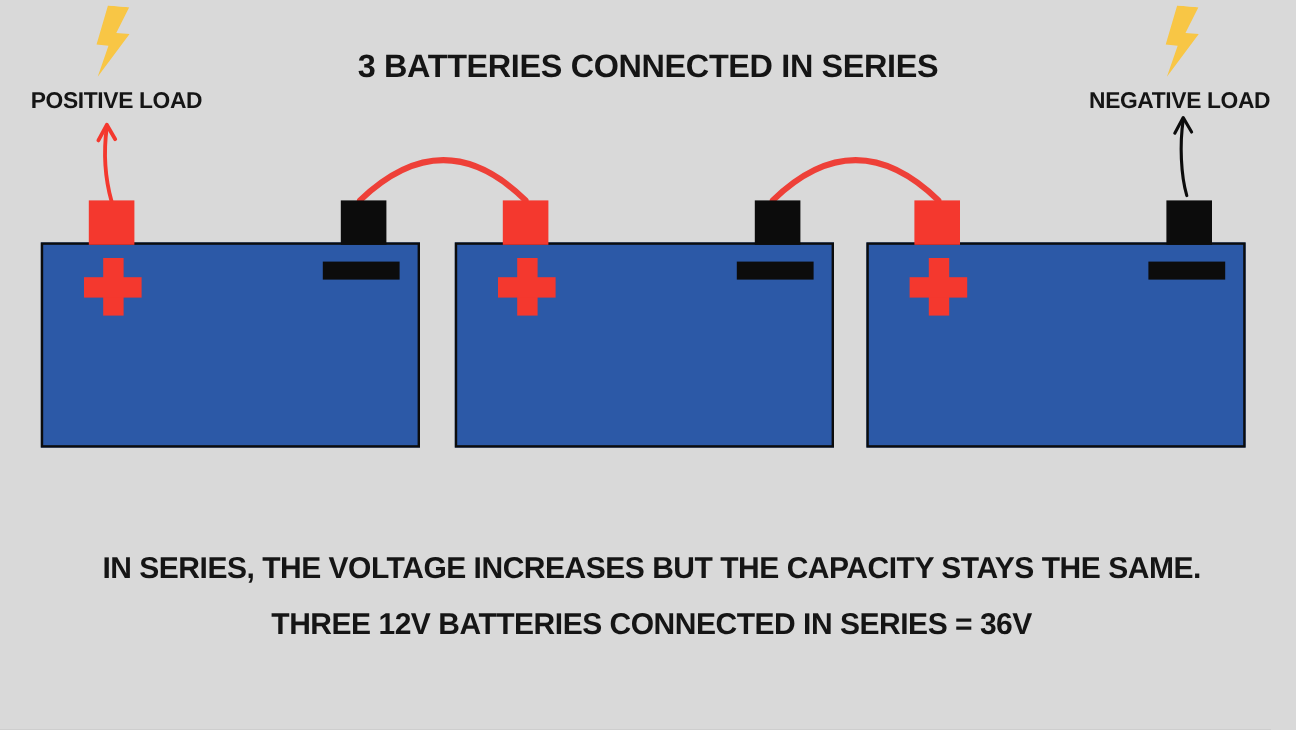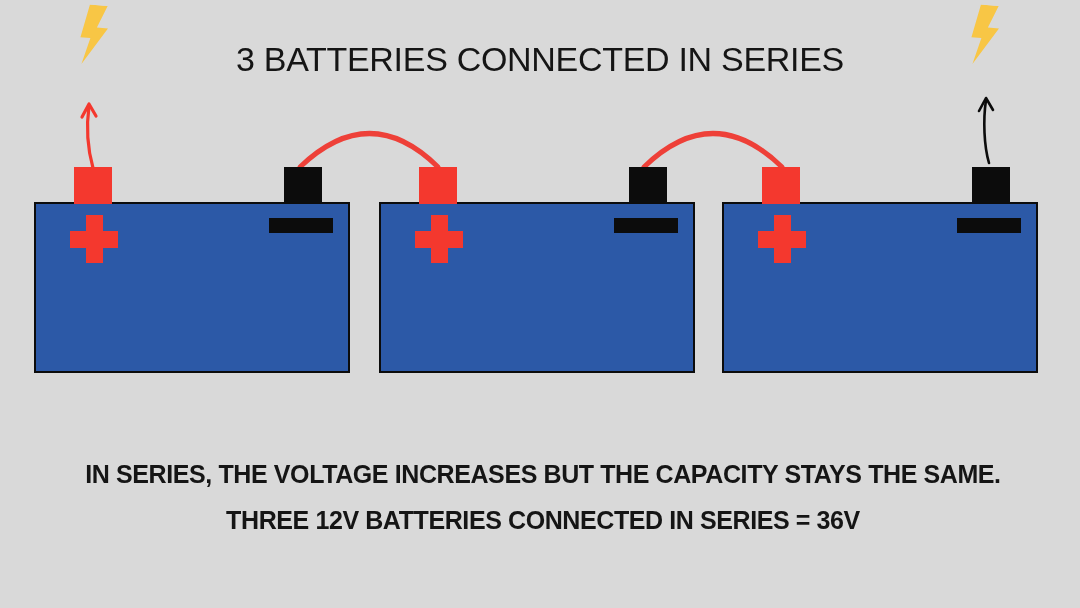--- a/index.html
+++ b/index.html
@@ -14,22 +14,22 @@
     background: var(--background, #d9d9d9);
     overflow: hidden;
   }
   .title {
     position: absolute;
     top: 40px;
     left: 0;
     width: 100%;
     margin: 0;
     text-align: center;
-    font-size: 34px;
-    font-weight: 400;
+    font-size: 27px;
+    font-weight: 700;
     letter-spacing: -0.3px;
     color: var(--text-black, #151515);
     z-index: 3;
   }
   .overlay {
     position: absolute;
     left: 0; top: 0;
     width: 1080px; height: 608px;
     z-index: 1;
   }
@@ -158,20 +158,22 @@
     </g>
   </svg>
 
   <svg class="bolt bolt-left" width="44" height="60" viewBox="0 0 28 54">
     <path d="M8 0 L24 0 L16 20 L26 20 L5 54 L11 30 L2 30 Z"></path>
   </svg>
   <svg class="bolt bolt-right" width="44" height="60" viewBox="0 0 28 54">
     <path d="M8 0 L24 0 L16 20 L26 20 L5 54 L11 30 L2 30 Z"></path>
   </svg>
 
+  <div class="load-label pos">POSITIVE LOAD</div>
+  <div class="load-label neg">NEGATIVE LOAD</div>
 
   <div class="battery b1">
     <div class="terminal pos"></div>
     <div class="terminal neg"></div>
     <div class="plus-sign"></div>
     <div class="minus-sign"></div>
   </div>
 
   <div class="battery b2">
     <div class="terminal pos"></div>

